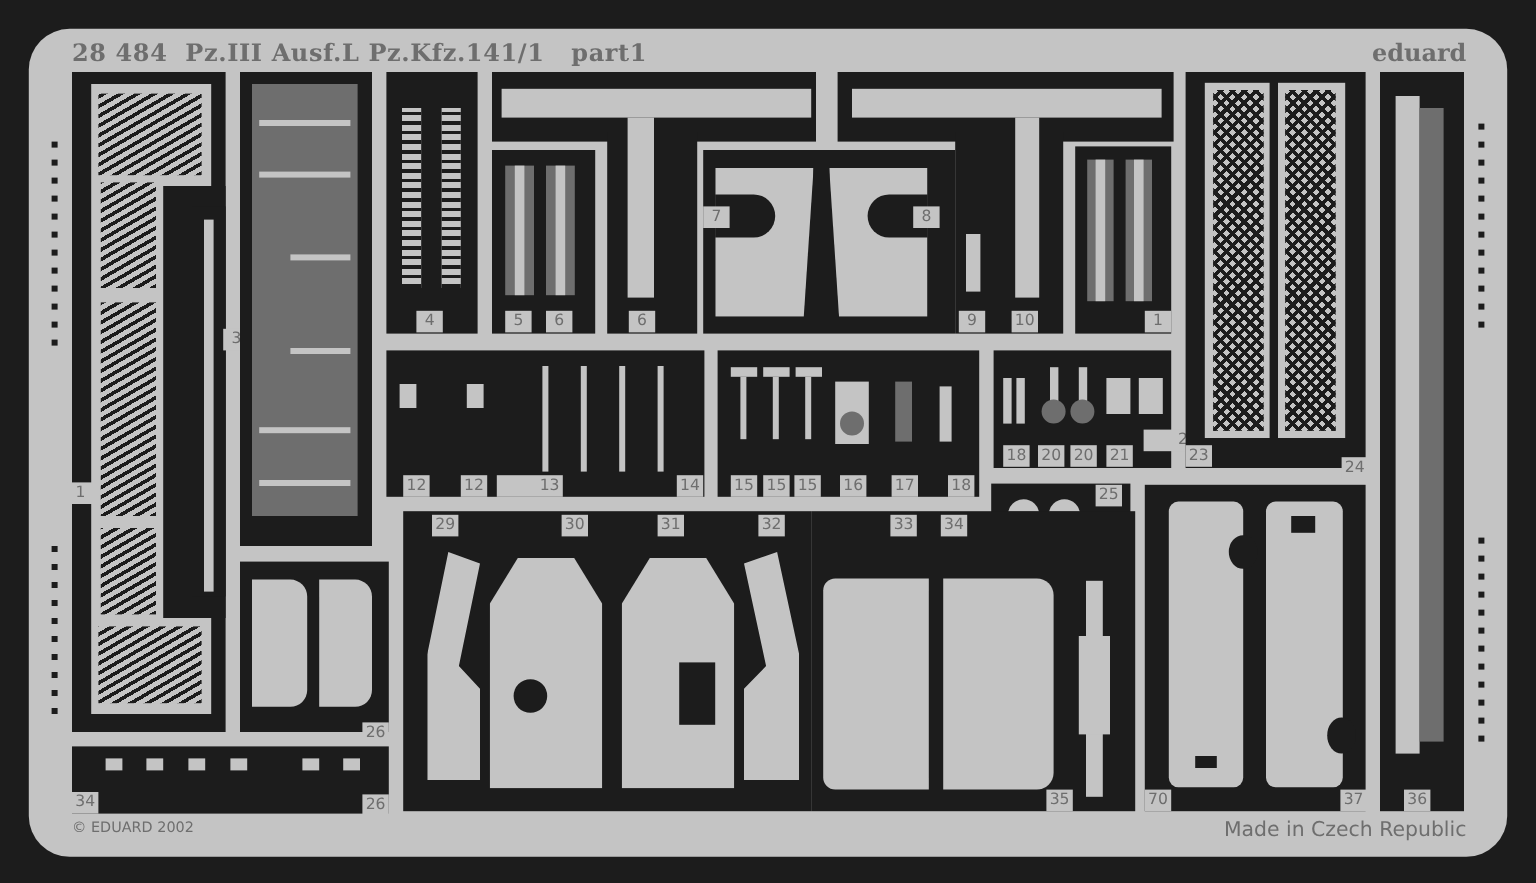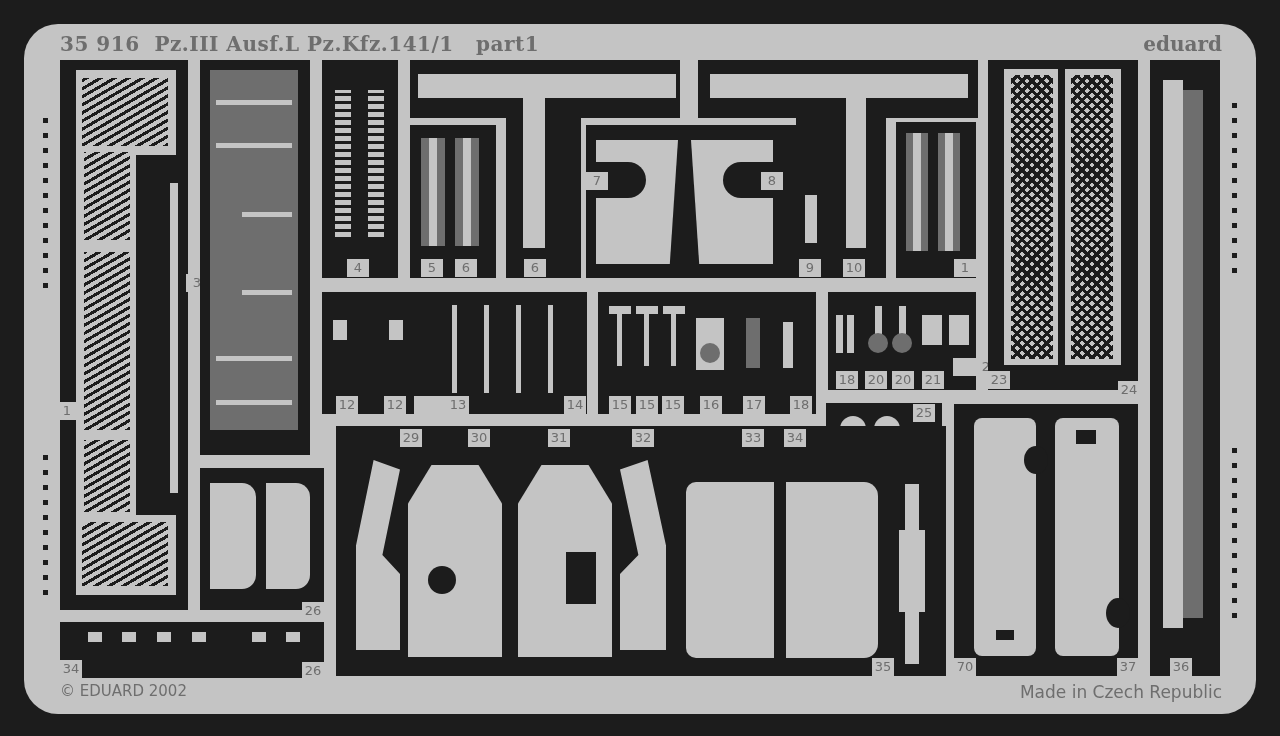--- a/index.html
+++ b/index.html
@@ -4,21 +4,21 @@
 <style>
   html, body { margin:0; padding:0; }
   body { width:1280px; height:736px; background:#1c1c1c; position:relative; overflow:hidden;
          font-family:"DejaVu Sans", sans-serif; }
   .fret { position:absolute; left:24px; top:24px; width:1232px; height:690px; background:#c4c4c4;
           border-radius:34px; }
   .title { position:absolute; left:60px; top:32px; font-family:"DejaVu Serif", serif; font-weight:bold;
            font-size:20px; color:#6e6e6e; letter-spacing:0.5px; white-space:pre; }
   .brand { position:absolute; right:58px; top:32px; font-family:"DejaVu Serif", serif; font-weight:bold;
            font-size:20px; color:#6e6e6e; }
-  .copy { position:absolute; left:60px; top:682px; font-size:15px; color:#6e6e6e; }
+  .copy { position:absolute; left:60px; top:682px; font-size:12px; color:#6e6e6e; }
   .made { position:absolute; right:58px; top:682px; font-size:17px; color:#6e6e6e; }
   .win { position:absolute; background:#1c1c1c; }
   .part { position:absolute; background:#c4c4c4; }
   .dark { position:absolute; background:#6e6e6e; }
   .num { position:absolute; background:#c4c4c4; color:#6e6e6e; font-size:13px; line-height:18px;
          text-align:center; min-width:18px; padding:0 2px; font-family:"DejaVu Sans", sans-serif; }
   .mesh { position:absolute; background-color:#c4c4c4;
           background-image: repeating-linear-gradient(45deg, #1c1c1c 0 3px, transparent 3px 7px),
                             repeating-linear-gradient(-45deg, #1c1c1c 0 3px, transparent 3px 7px); }
   .wavy { position:absolute; background-color:#c4c4c4;
@@ -27,21 +27,21 @@
   .dots span { display:block; width:5px; height:5px; background:#1c1c1c; margin-bottom:10px; }
   .hole { position:absolute; background:#1c1c1c; }
   .circle { position:absolute; border-radius:50%; }
   .slot { position:absolute; background:#c4c4c4; height:5px; }
 </style>
 </head>
 <body>
 
 <div class="fret"></div>
 
-<div class="title">35 916  Pz.III Ausf.L Pz.Kfz.141/1   part1</div>
+<div class="title">28 484  Pz.III Ausf.L Pz.Kfz.141/1   part1</div>
 <div class="brand">eduard</div>
 <div class="copy">© EDUARD 2002</div>
 <div class="made">Made in Czech Republic</div>
 
 <div class="dots" style="left:43px;top:118px;">
   <span></span>
     <span></span>
     <span></span>
     <span></span>
     <span></span>
@@ -241,21 +241,21 @@
 <div class="dark" style="left:1183px;top:90px;width:20px;height:528px;"></div>
 <div class="num" style="left:1170px;top:658px;">36</div>
 
 <div class="win" style="left:336px;top:426px;width:340px;height:250px;"></div>
 <div class="part" style="left:356px;top:460px;width:44px;height:190px;clip-path:polygon(40% 0,100% 5%,60% 50%,100% 60%,100% 100%,0 100%,0 55%,0 45%);"></div>
 <div class="part" style="left:408px;top:465px;width:94px;height:192px;clip-path:polygon(25% 0,75% 0,100% 20%,100% 100%,0 100%,0 20%);"></div>
 <div class="circle hole" style="left:428px;top:566px;width:28px;height:28px;"></div>
 <div class="part" style="left:518px;top:465px;width:94px;height:192px;clip-path:polygon(25% 0,75% 0,100% 20%,100% 100%,0 100%,0 20%);"></div>
 <div class="hole" style="left:566px;top:552px;width:30px;height:52px;"></div>
 <div class="part" style="left:620px;top:460px;width:46px;height:190px;clip-path:polygon(0 5%,60% 0,100% 45%,100% 100%,0 100%,0 60%,40% 50%);"></div>
-<div class="num" style="left:360px;top:429px;margin-left:40px;">29</div>
+<div class="num" style="left:360px;top:429px;">29</div>
 <div class="num" style="left:468px;top:429px;">30</div>
 <div class="num" style="left:548px;top:429px;">31</div>
 <div class="num" style="left:632px;top:429px;">32</div>
 
 <div class="win" style="left:676px;top:426px;width:270px;height:250px;"></div>
 <div class="part" style="left:686px;top:482px;width:88px;height:176px;border-radius:10px 0 0 10px;"></div>
 <div class="part" style="left:786px;top:482px;width:92px;height:176px;border-radius:0 14px 14px 0;"></div>
 <div class="part" style="left:905px;top:484px;width:14px;height:180px;"></div>
 <div class="part" style="left:899px;top:530px;width:26px;height:82px;"></div>
 <div class="num" style="left:742px;top:429px;">33</div>

